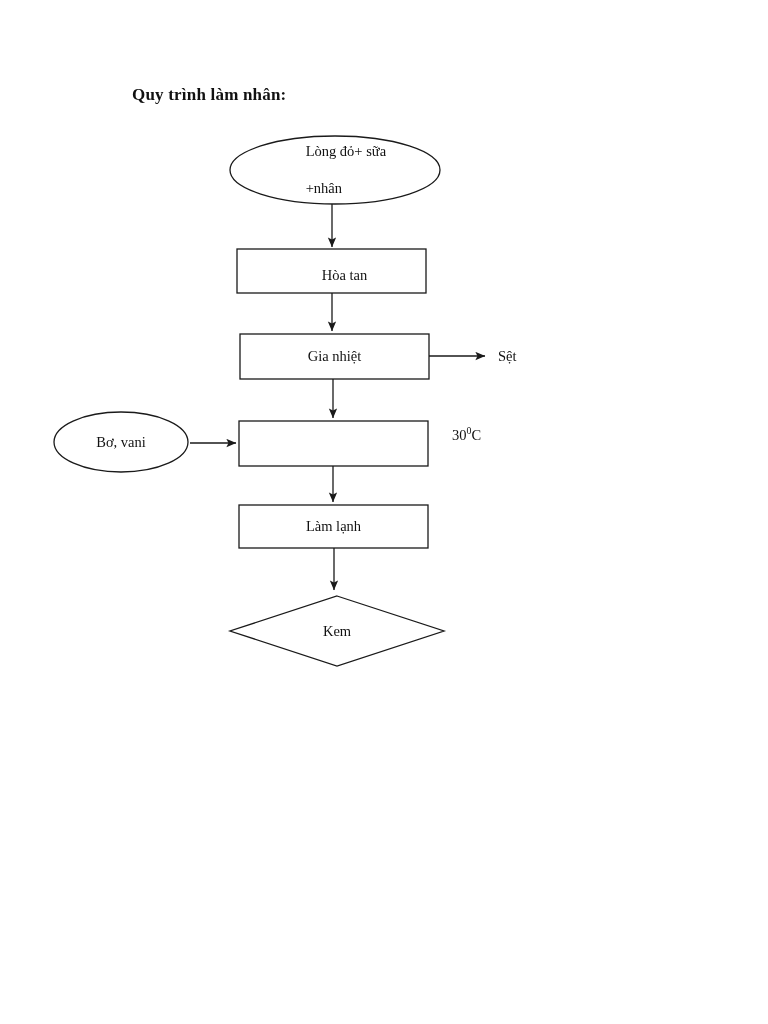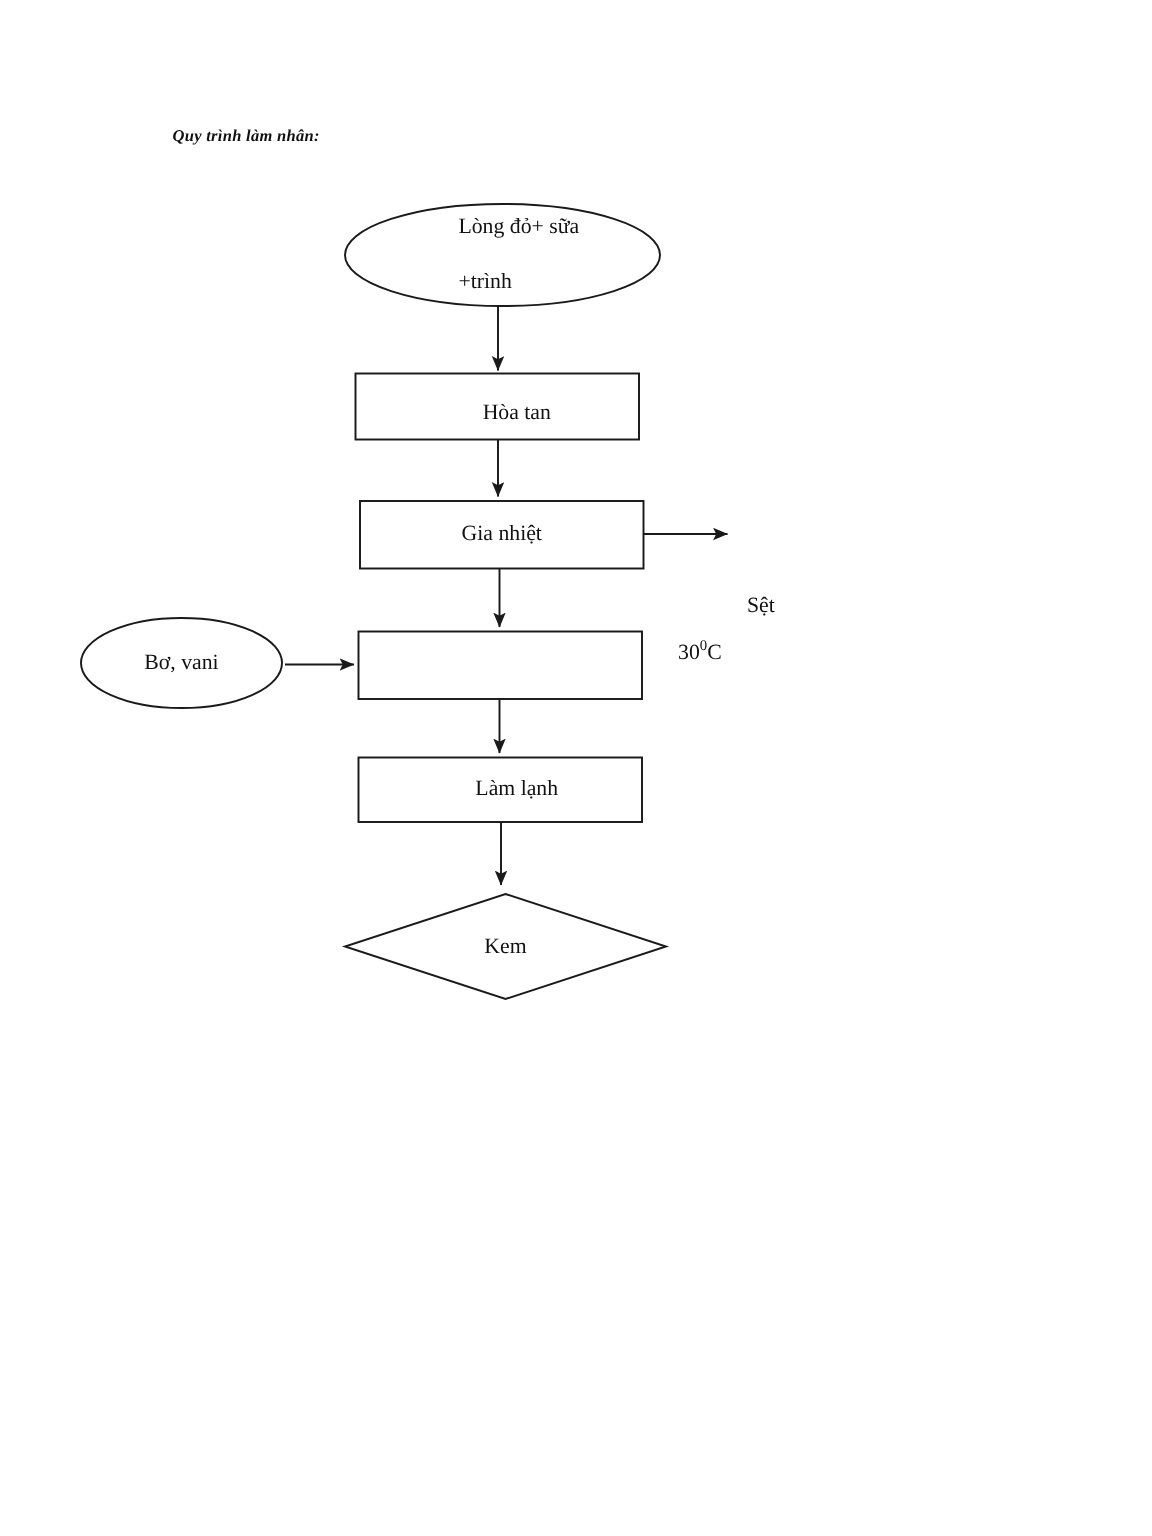--- a/index.html
+++ b/index.html
@@ -20,27 +20,26 @@
     position: absolute;
     left: 0; top: 0;
     width: 768px;
     height: 1024px;
     background: #ffffff;
   }
 
   
   .title {
     position: absolute;
-    left: 115px;
+    left: 132px;
     top: 85px;
-    font-size: 11px;
+    font-size: 17px;
     font-weight: bold;
     letter-spacing: 0.2px;
     white-space: nowrap;
-    font-style: italic;
   }
 
   
   #canvas {
     position: absolute;
     left: 0; top: 0;
     width: 768px;
     height: 1024px;
   }
   #canvas .shape {
@@ -104,34 +103,34 @@
     <rect class="shape" x="240" y="334" width="189" height="45"></rect>
     <rect class="shape" x="239" y="421" width="189" height="45"></rect>
     <rect class="shape" x="239" y="505" width="189" height="43"></rect>
     <ellipse class="shape" cx="121" cy="442" rx="67" ry="30"></ellipse>
     <polygon class="shape" points="337,596 444,631 337,666 230,631"></polygon>
   </svg>
 
   <div class="nodelabel" style="left:230px; top:136px; width:210px; height:68px;">
     <span>
       <span>Lòng đỏ+ sữa</span><br>
-      <span>+trình</span>
+      <span>+nhân</span>
     </span>
   </div>
 
   <div class="nodelabel" style="left:237px; top:249px; width:189px; height:52px;padding-left:13px;">Hòa tan</div>
 
   <div class="nodelabel" style="left:240px; top:334px; width:189px; height:45px;">Gia nhiệt</div>
 
 
-  <div class="nodelabel" style="left:239px; top:505px; width:189px; height:43px;margin-left:11px;">Làm lạnh</div>
+  <div class="nodelabel" style="left:239px; top:505px; width:189px; height:43px;">Làm lạnh</div>
 
   <div class="nodelabel" style="left:230px; top:596px; width:214px; height:70px;">Kem</div>
 
   <div class="nodelabel" style="left:54px; top:412px; width:134px; height:60px;">Bơ, vani</div>
 
-  <div class="sidelabel" style="left:498px; top:348px;margin-top:48px;">Sệt</div>
+  <div class="sidelabel" style="left:498px; top:348px;">Sệt</div>
 
   <div class="sidelabel" style="left:452px; top:427px;">
     <span>30</span><sup>0</sup><span>C</span>
   </div>
 
 </div>
 
 </body></html>

